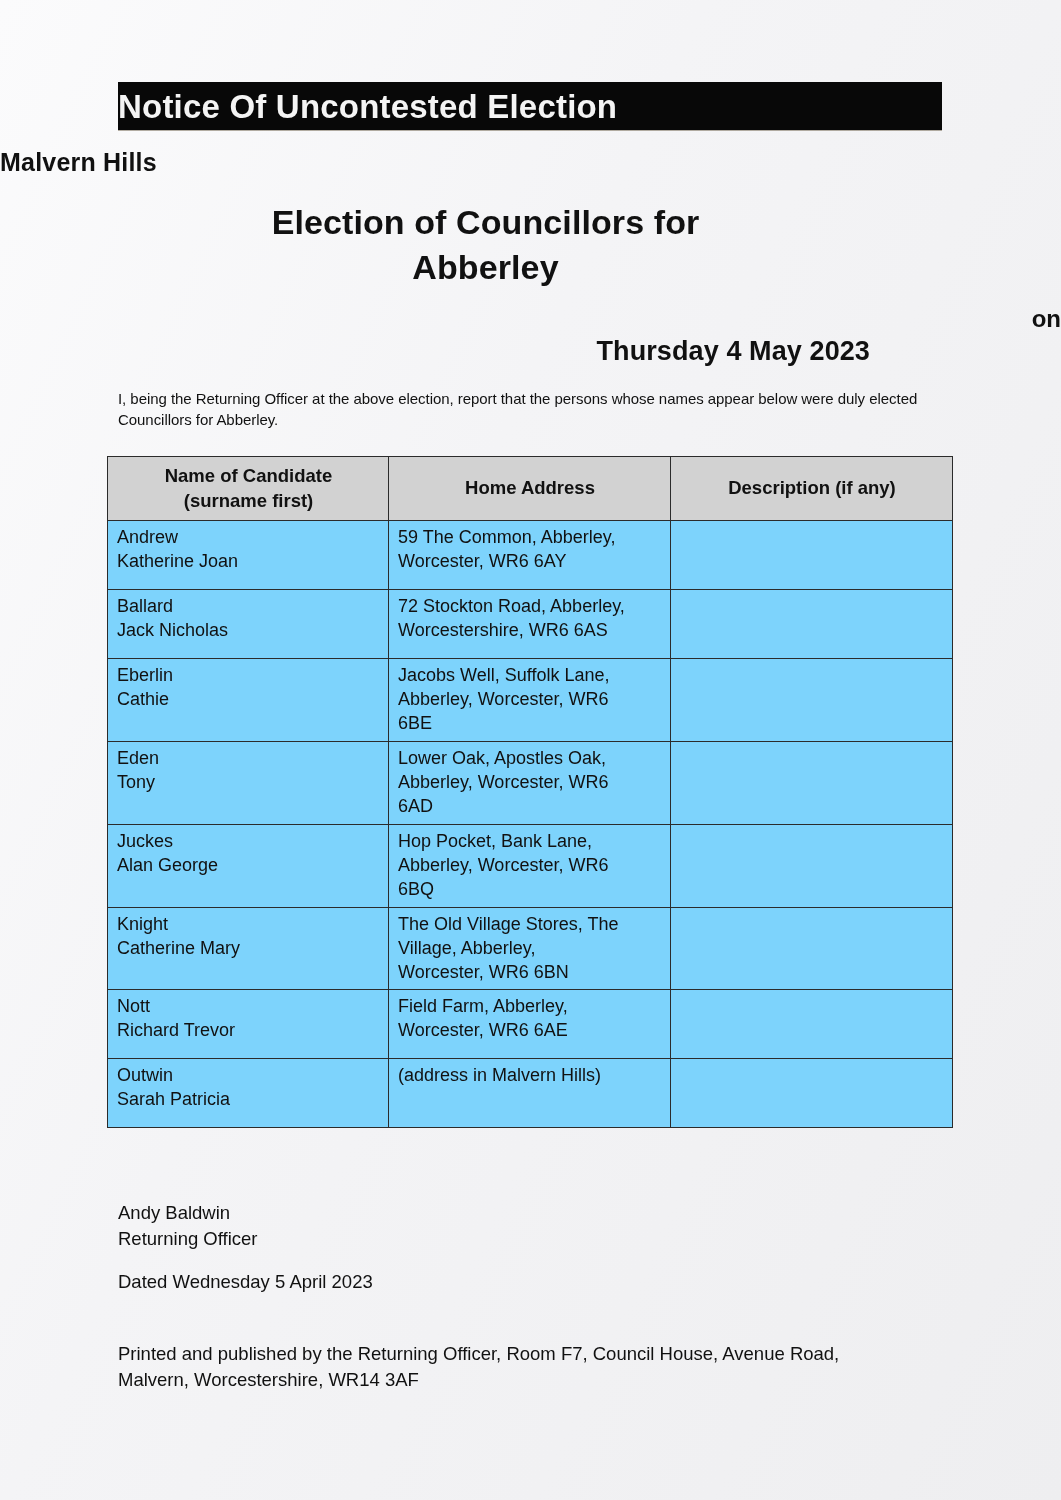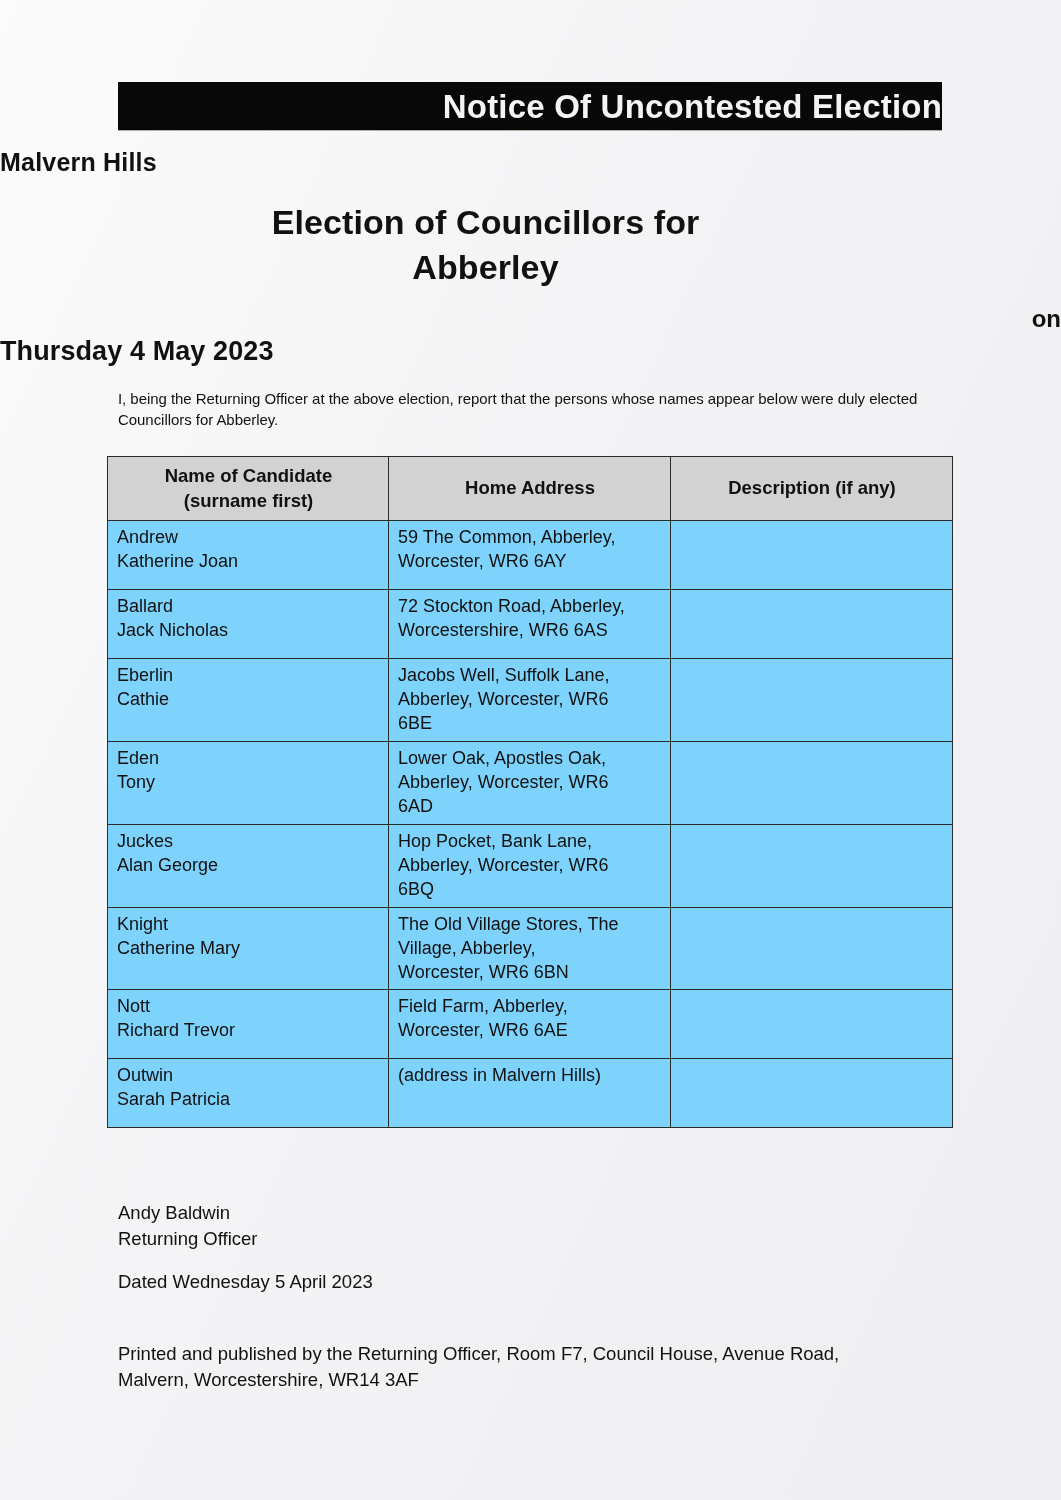--- a/index.html
+++ b/index.html
@@ -32,21 +32,21 @@
   
   .banner {
     position: absolute;
     left: 118px;
     top: 82px;
     width: 824px;
     height: 48px;
     background: #080808;
     display: flex;
     align-items: center;
-    justify-content: flex-end;
+    justify-content: flex-start;
     box-shadow: 0 1px 0 rgba(120,110,90,0.55);
   }
   .banner-title {
     color: #f4f4f4;
     font-size: 33px;
     font-weight: bold;
     letter-spacing: 0.2px;
     line-height: 1;
     white-space: nowrap;
   }
@@ -76,21 +76,21 @@
     left: 0; top: 305px;
     width: 1061px;
     text-align: right;
     font-size: 24px;
     font-weight: bold;
   }
   .poll-date {
     position: absolute;
     left: 0; top: 336px;
     width: 870px;
-    text-align: left;
+    text-align: right;
     font-size: 27px;
     font-weight: bold;
     letter-spacing: 0.1px;
   }
 
   
   .statement {
     position: absolute;
     left: 118px;
     top: 388px;

